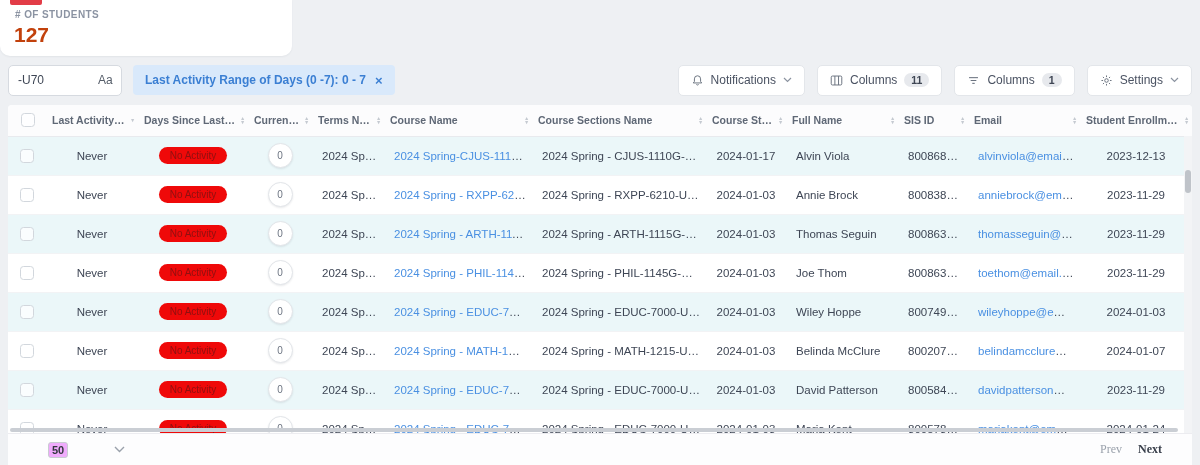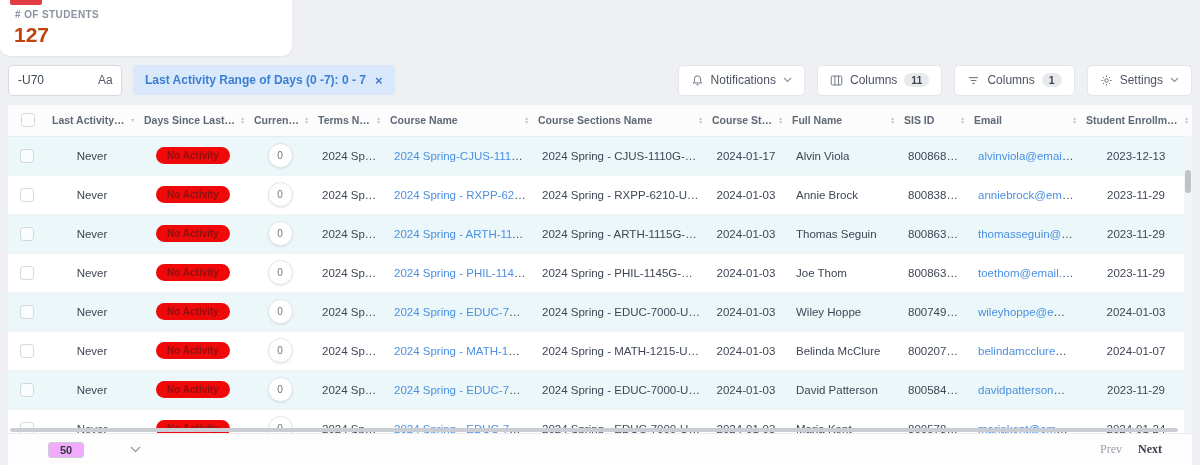--- a/index.html
+++ b/index.html
@@ -69,21 +69,21 @@
     font-size:11.5px; color:#3e4655; padding:0 6px 0 10px;
     overflow:hidden; white-space:nowrap; text-overflow:ellipsis;
   }
   td.center { text-align:center; padding:0 2px; }
   .checkbox {
     width:14px; height:14px; border:1.5px solid #d2d7dd; border-radius:3.5px;
     background:rgba(255,255,255,.75); margin:0 auto; cursor:pointer;
   }
   .pill {
     display:inline-block; background:var(--accent-red,#ef0909); color:var(--pill-text,#8f1010);
-    font-size:10px; font-weight:700; padding:3px 11px; border-radius:10px;
+    font-size:10px; font-weight:400; padding:3px 11px; border-radius:10px;
   }
   .grade-circle {
     display:inline-flex; align-items:center; justify-content:center;
     width:25px; height:25px; border-radius:50%; background:#fff;
     border:1px solid #e2e5e9; box-shadow:0 1px 2px rgba(40,50,70,.10);
     font-size:10px; color:#6b7380;
   }
   a.cell-link { color:var(--link-blue,#4a90e2); text-decoration:none; cursor:pointer; }
 
   
@@ -91,21 +91,21 @@
   .vscroll-thumb { position:absolute; right:1px; top:34px; width:6px; height:23px; background:#bfc3c9; border-radius:3px; }
   .hscroll-thumb { position:absolute; left:2px; right:14px; bottom:1px; height:4px; background:#caced4; border-radius:2px; }
 
   
   .pagination {
     position:absolute; left:8px; right:8px; bottom:0; height:32px; background:#fdfdfe;
     border-top:1px solid #ececf0; display:flex; align-items:center;
   }
   .page-size { display:flex; align-items:center; gap:46px; margin-left:40px; }
   .size-box {
-    background:#f0abfc; border:1px solid #c9ccd2; border-radius:3px; padding:1px 11px;
+    background:#f0abfc; border:1px solid #c9ccd2; border-radius:3px; padding:1px 3px;
     font-size:11px; font-weight:700; color:#33383f; cursor:pointer;
   }
   .pager { margin-left:auto; margin-right:30px; display:flex; gap:16px; font-size:12px;font-family:Liberation Serif, serif; }
   .prev-btn { color:#9ba2ac; cursor:pointer; }
   .next-btn { color:#3a404c; font-weight:700; cursor:pointer; }
 </style>
 </head>
 <body>
 
 <div class="stats-card">

